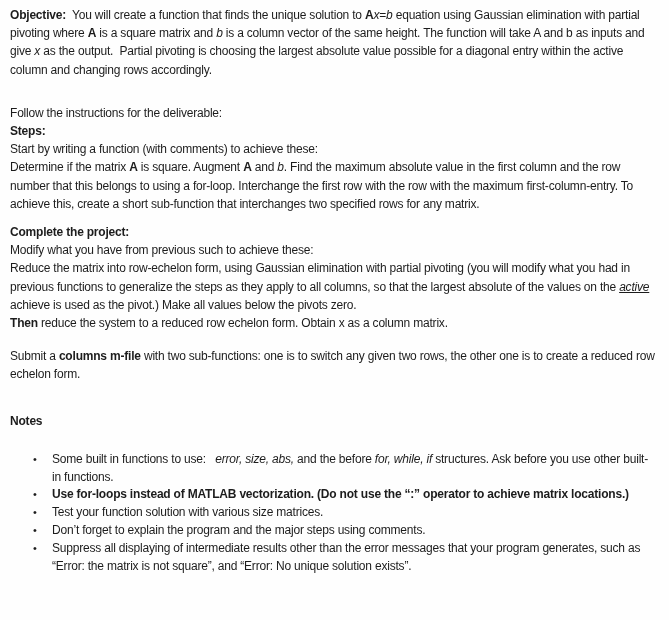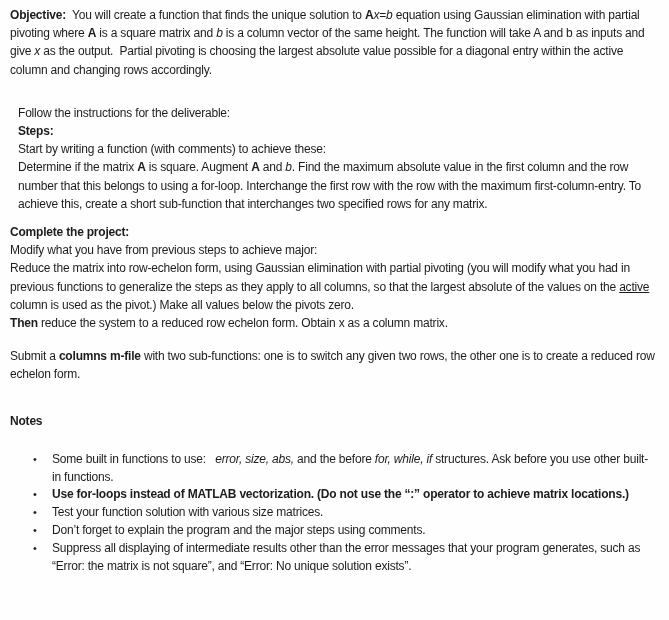--- a/index.html
+++ b/index.html
@@ -12,22 +12,22 @@
     color: #1c1c1c;
     font-family: "Liberation Sans", "DejaVu Sans", sans-serif;
     font-size: 12px;
     line-height: 18.2px;
     letter-spacing: -0.2px;
     padding: 6px 8px 9px 10px;
   }
   .para, .line { margin: 0; }
   .b { font-weight: bold; }
   .i { font-style: italic; }
-  .u { text-decoration: underline; }
-  .sec-deliverable { margin-top: 25px; margin-left: 8px; }
+  .u { text-decoration: underline; font-style: italic; }
+  .sec-deliverable { margin-top: 25px; }
   .sec-complete   { margin-top: 10px; }
   .p-submit       { margin-top: 15px; }
   .h-notes        { margin-top: 28px; font-weight: bold; }
   .notes-list {
     list-style: none;
     margin: 21px 0 0 0;
     padding: 0 6px 0 42px;
     line-height: 17.8px;
   }
   .notes-list li { position: relative; margin: 0; }
@@ -47,22 +47,22 @@
 
   <div class="sec-deliverable">
     <div class="line">Follow the instructions for the deliverable:</div>
     <div class="line b">Steps:</div>
     <div class="line">Start by writing a function (with comments) to achieve these:</div>
     <p class="para"><span>Determine if the matrix </span><span class="b">A</span><span> is square. Augment </span><span class="b">A</span><span> and </span><span class="i">b</span><span>. Find the maximum absolute value in the first column and the row number that this belongs to using a for-loop. Interchange the first row with the row with the maximum first-column-entry. To achieve this, create a short sub-function that interchanges two specified rows for any matrix.</span></p>
   </div>
 
   <div class="sec-complete">
     <div class="line b">Complete the project:</div>
-    <div class="line">Modify what you have from previous steps to achieve major:</div>
-    <p class="para"><span>Reduce the matrix into row-echelon form, using Gaussian elimination with partial pivoting (you will modify what you had in previous functions to generalize the steps as they apply to all columns, so that the largest absolute of the values on the </span><span class="u">active</span><span> column is used as the pivot.) Make all values below the pivots zero.</span></p>
+    <div class="line">Modify what you have from previous such to achieve these:</div>
+    <p class="para"><span>Reduce the matrix into row-echelon form, using Gaussian elimination with partial pivoting (you will modify what you had in previous functions to generalize the steps as they apply to all columns, so that the largest absolute of the values on the </span><span class="u">active</span><span> achieve is used as the pivot.) Make all values below the pivots zero.</span></p>
     <p class="para"><span class="b">Then</span><span> reduce the system to a reduced row echelon form. Obtain x as a column matrix.</span></p>
   </div>
 
   <p class="para p-submit"><span>Submit a </span><span class="b">columns m-file</span><span> with two sub-functions: one is to switch any given two rows, the other one is to create a reduced row echelon form.</span></p>
 
   <div class="h-notes">Notes</div>
 
   <ul class="notes-list">
     <li><span class="bullet">•</span><span>Some built in functions to use:&nbsp;&nbsp; </span><span class="i">error, size, abs,</span><span> and the before </span><span class="i">for, while, if</span><span> structures. Ask before you use other built-in functions.</span></li>
     <li><span class="bullet">•</span><span class="b">Use for-loops instead of MATLAB vectorization. (Do not use the “:” operator to achieve matrix locations.)</span></li>

